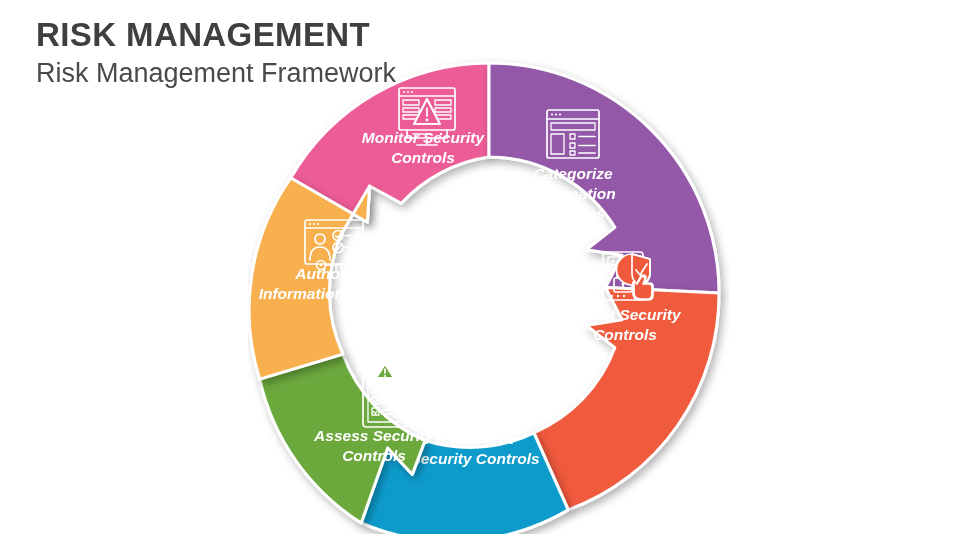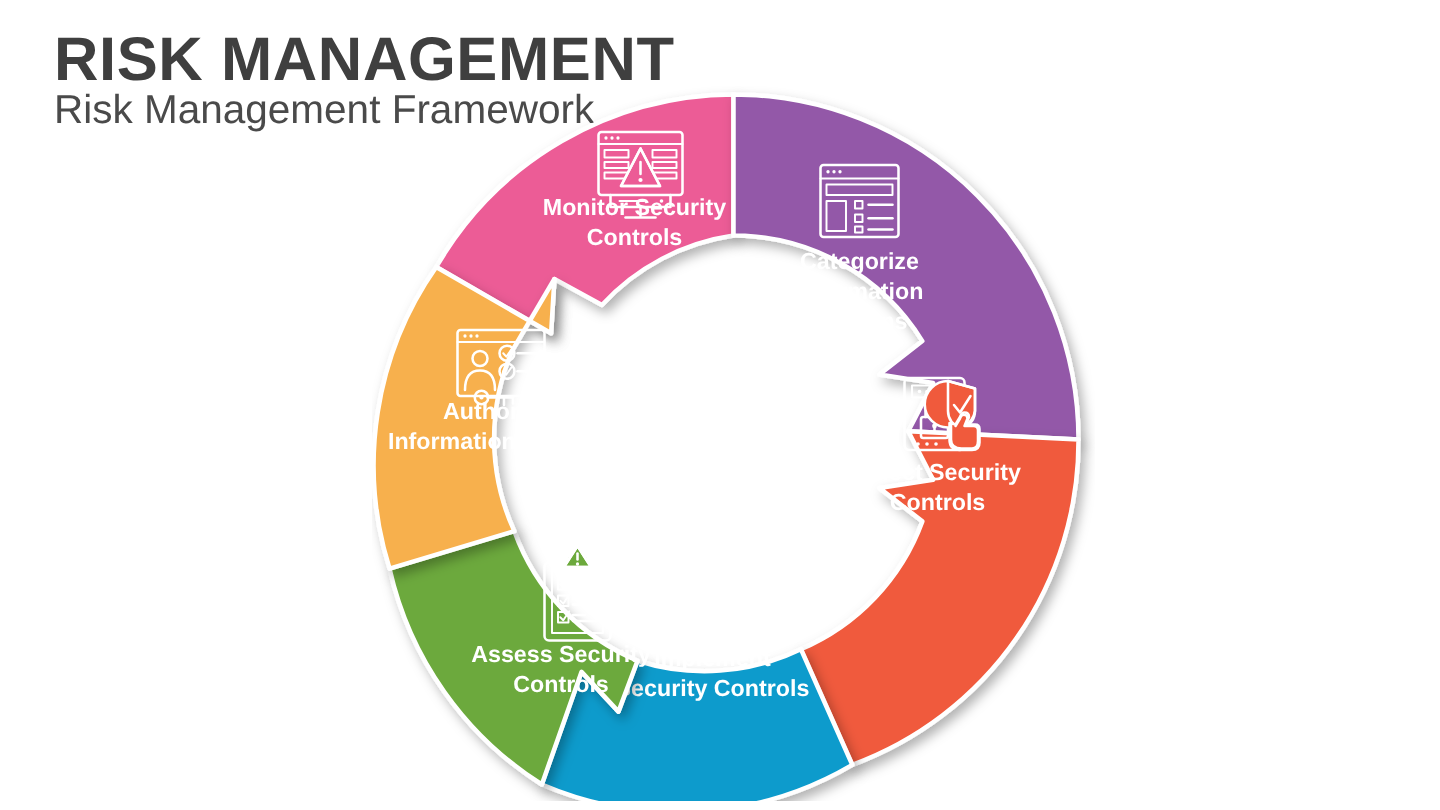--- a/index.html
+++ b/index.html
@@ -18,41 +18,42 @@
     position: absolute;
     inset: 0;
     width: 960px;
     height: 540px;
     background: #ffffff;
   }
   #title {
     position: absolute;
     left: 36px;
     top: 16px;
-    font-size: 41px;
+    font-size: 33px;
     font-weight: bold;
     letter-spacing: 0.4px;
     color: #3f3f3f;
     white-space: nowrap;
   }
   #subtitle {
     position: absolute;
     left: 36px;
     top: 58px;
     font-size: 27px;
     font-weight: normal;
     color: #4a4a4a;
     white-space: nowrap;
   }
   #wheel-wrap {
     position: absolute;
     left: 248px;
     top: 52px;
     width: 482px;
     height: 482px;
+    font-style: italic;
   }
   #wheel {
     display: block;
     width: 482px;
     height: 482px;
   }
   .seg-label {
     fill: #ffffff;
     font-family: "Liberation Sans", sans-serif;
     font-size: 15.5px;

